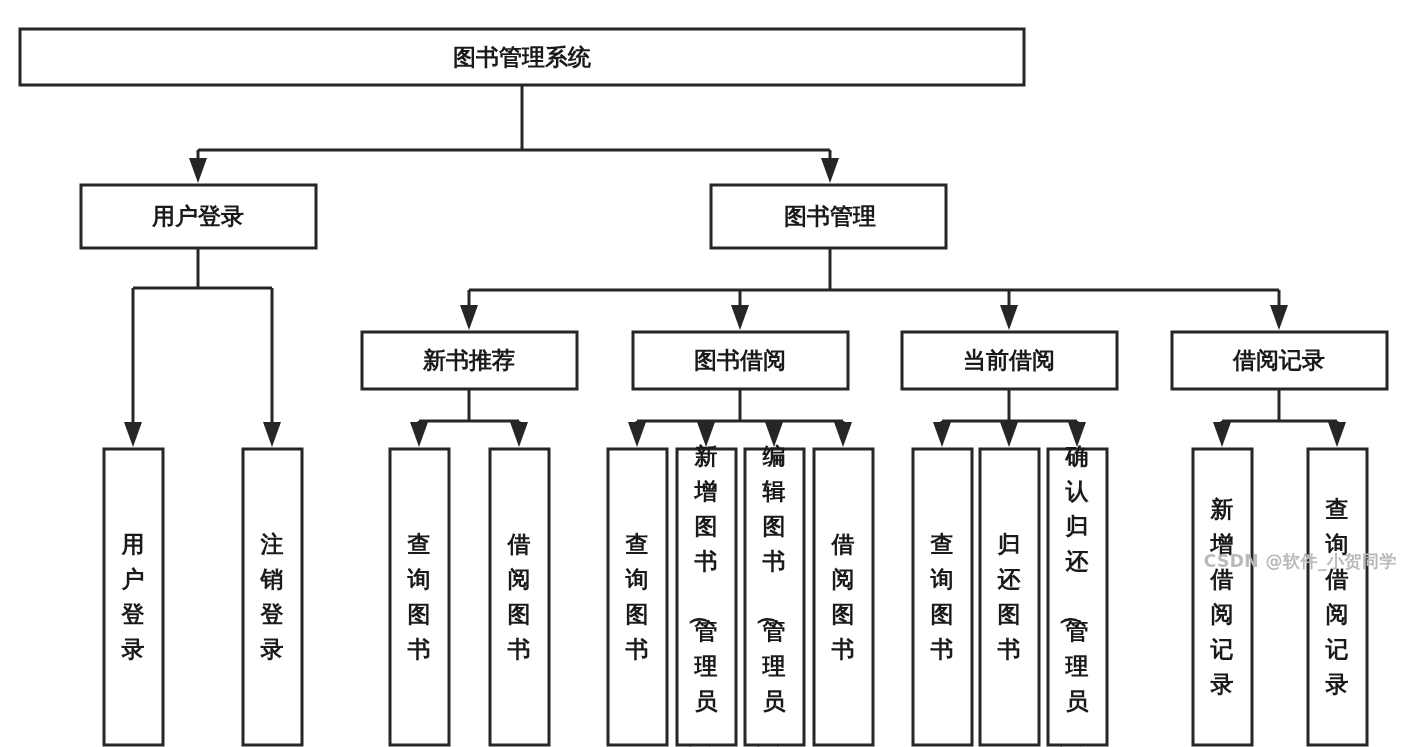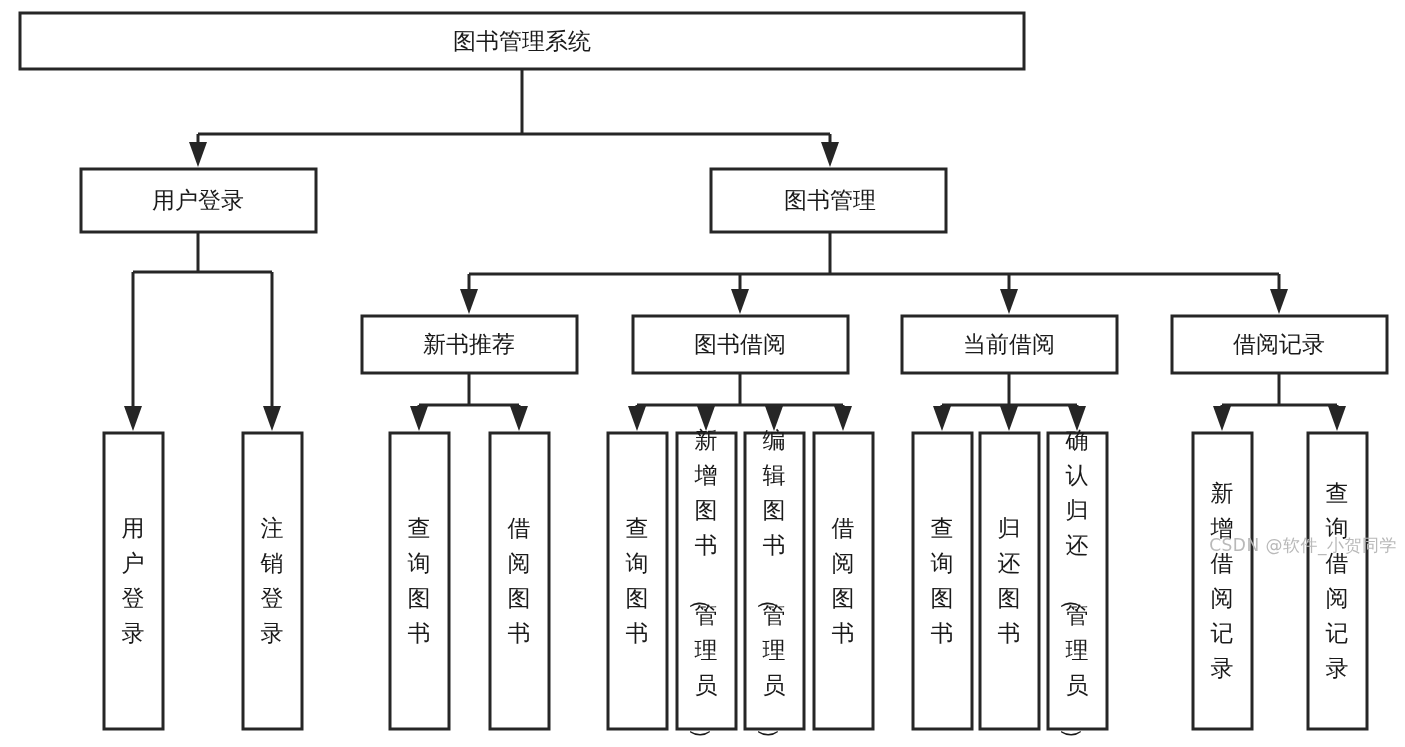--- a/index.html
+++ b/index.html
@@ -10,23 +10,24 @@
   body {
     width: 1405px;
     height: 747px;
     font-family: "DejaVu Sans", "Liberation Sans", sans-serif;
     overflow: hidden;
     position: relative;
   }
   #diagram-root {
     position: absolute;
     left: 0;
-    top: 0;
+    top: 16px;
     width: 1405px;
     height: 563px;
+    font-weight: bold;
   }
   svg.flow {
     display: block;
     width: 1405px;
     height: 747px;
   }
   .node-rect {
     fill: #ffffff;
     stroke: #262626;
     stroke-width: 3;

